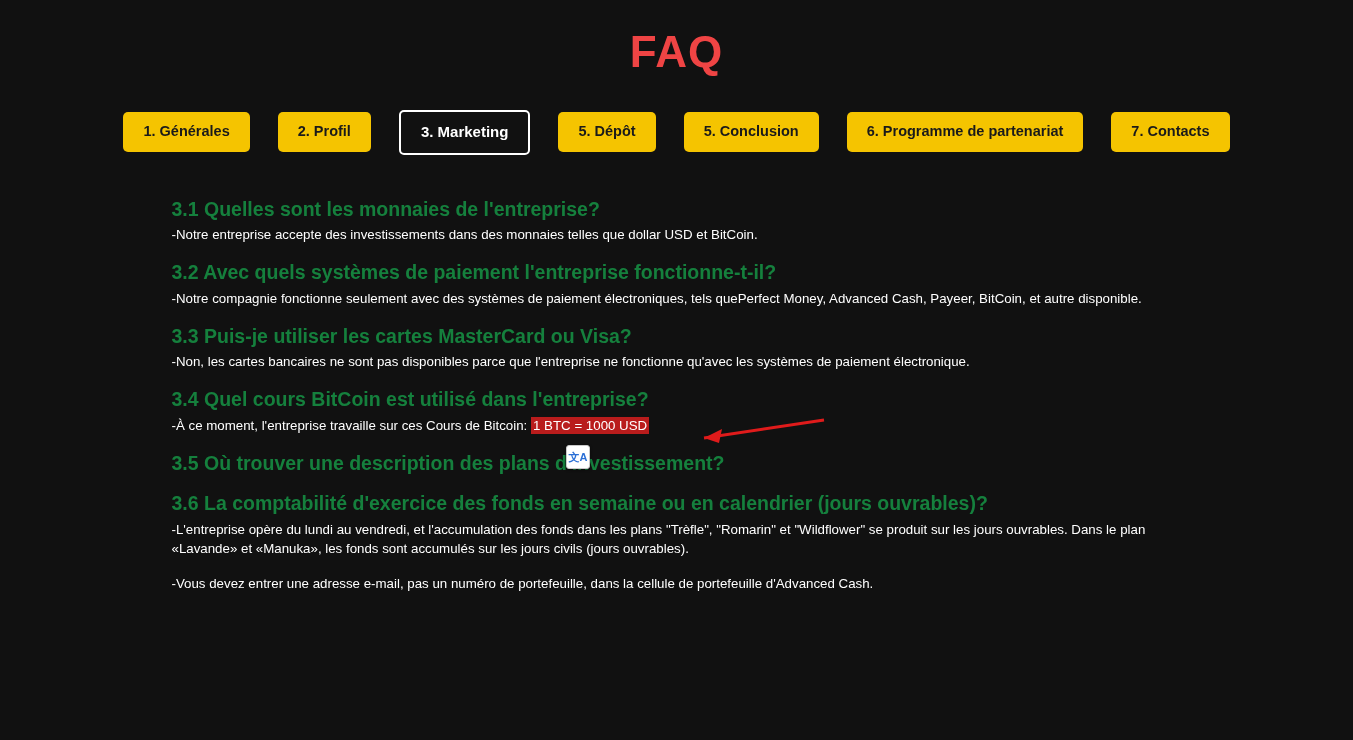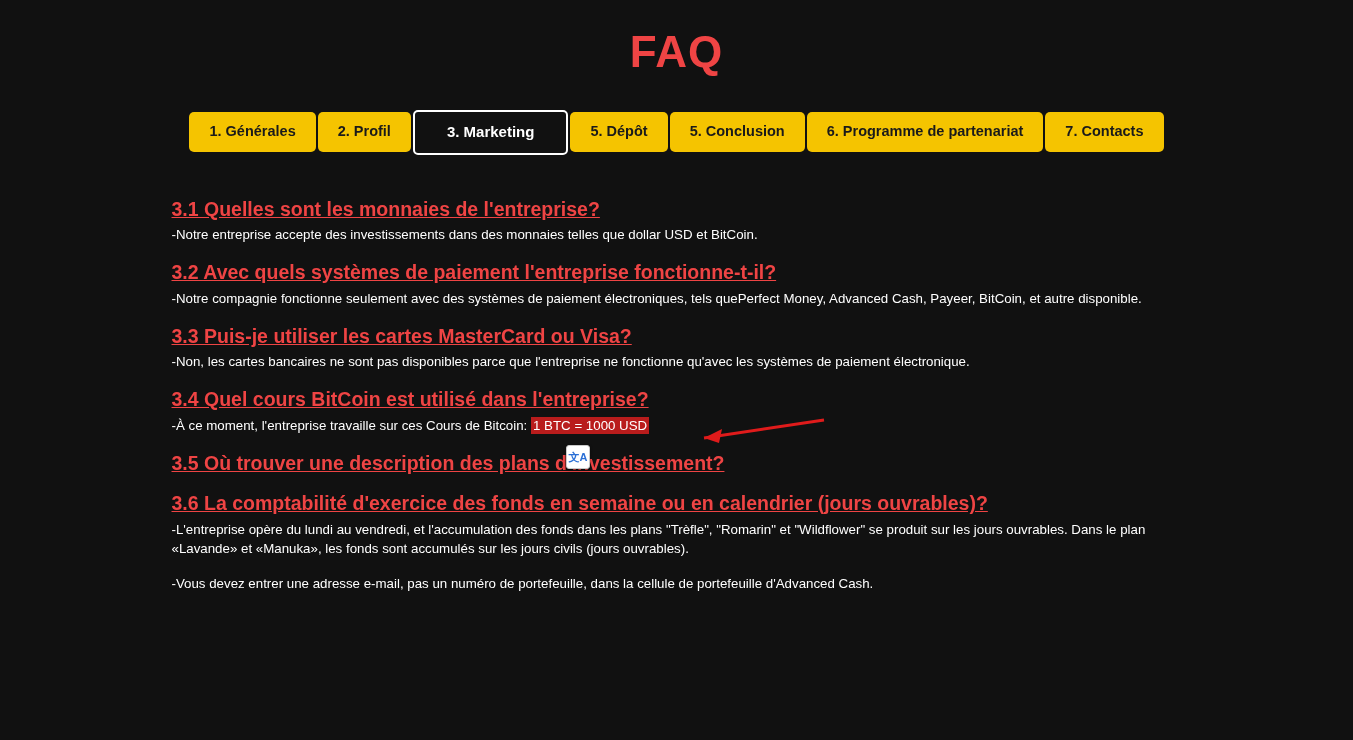--- a/index.html
+++ b/index.html
@@ -25,57 +25,56 @@
     font-weight: bold;
     letter-spacing: 1px;
     margin: 0;
     padding-top: 27px;
     font-family: "Liberation Sans", sans-serif;
   }
   .tabs {
     display: flex;
     justify-content: center;
     align-items: center;
-    gap: 2px;
+    gap: 28px;
     margin-top: 33px;
   }
   .tab {
     background: #f5c400;
     color: #1a1a1a;
     font-size: 14.5px;
     font-weight: bold;
     padding: 10px 18px;
     border-radius: 5px;
     border: 2px solid transparent;
     line-height: 1.1;
     white-space: nowrap;
     cursor: pointer;
     font-family: "Liberation Sans", sans-serif;
   }
   .tab.active {
     background: #111111;
     color: #ffffff;
     border: 2px solid #ffffff;
-    padding: 12px 32px;
+    padding: 12px 20px;
     font-size: 15px;
   }
   .content {
     margin: 42px auto 0 auto;
     width: 1010px;
     padding-left: 0px;
   }
   .qa { margin-bottom: 16px; }
   .q {
-    color: #ef4444;
+    color: #15803d;
     font-size: 19.5px;
     font-weight: bold;
     margin: 0 0 4px 0;
     line-height: 1.25;
     font-family: "Liberation Sans", sans-serif;
-    text-decoration: underline;
   }
   .a {
     color: #ffffff;
     font-size: 13.3px;
     margin: 0;
     line-height: 1.45;
     font-family: "Liberation Sans", sans-serif;
   }
   .highlight {
     background: #b91c1c;

